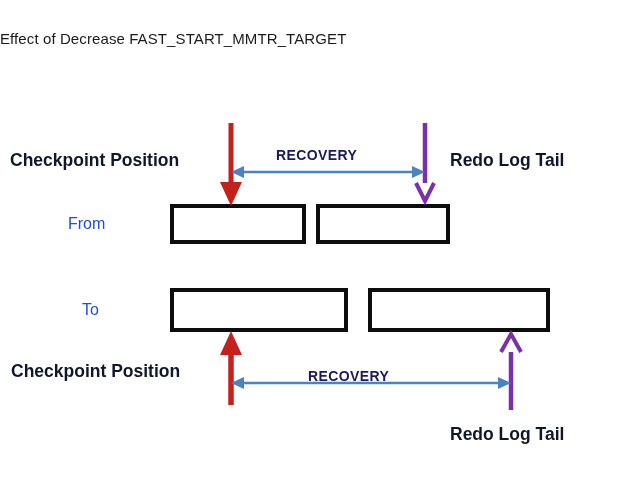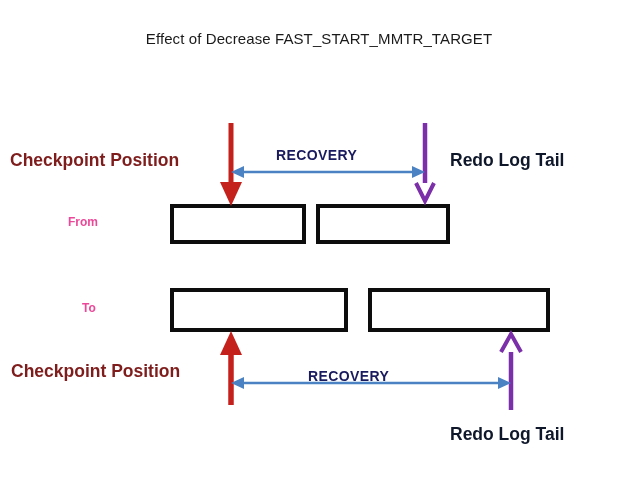--- a/index.html
+++ b/index.html
@@ -17,44 +17,42 @@
     background: #ffffff;
     overflow: hidden;
   }
 
   
   .title {
     position: absolute;
     left: 0;
     top: 30px;
     width: 638px;
-    text-align: center;
     font-size: 15px;
     color: #1a1a1a;
     font-family: "Liberation Sans", sans-serif;
     letter-spacing: 0.1px;
   }
 
   
   .label-bold {
     position: absolute;
     font-weight: bold;
     font-size: 17.5px;
     font-family: "Liberation Sans", sans-serif;
     white-space: nowrap;
   }
-  .label-checkpoint { color: #7f1d1d; }
+  .label-checkpoint { color: #0f172a; }
   .label-redo { color: #0f172a; }
 
   .label-plain {
     position: absolute;
-    font-size: 12px;
-    color: #ec4899;
+    font-size: 16px;
+    color: #1d4ed8;
     font-family: "Liberation Sans", sans-serif;
-    font-weight: bold;
   }
 
   .label-recovery {
     position: absolute;
     font-weight: bold;
     font-size: 14px;
     color: #1a1a5e;
     font-family: "Liberation Sans", sans-serif;
     letter-spacing: 0.4px;
     white-space: nowrap;

